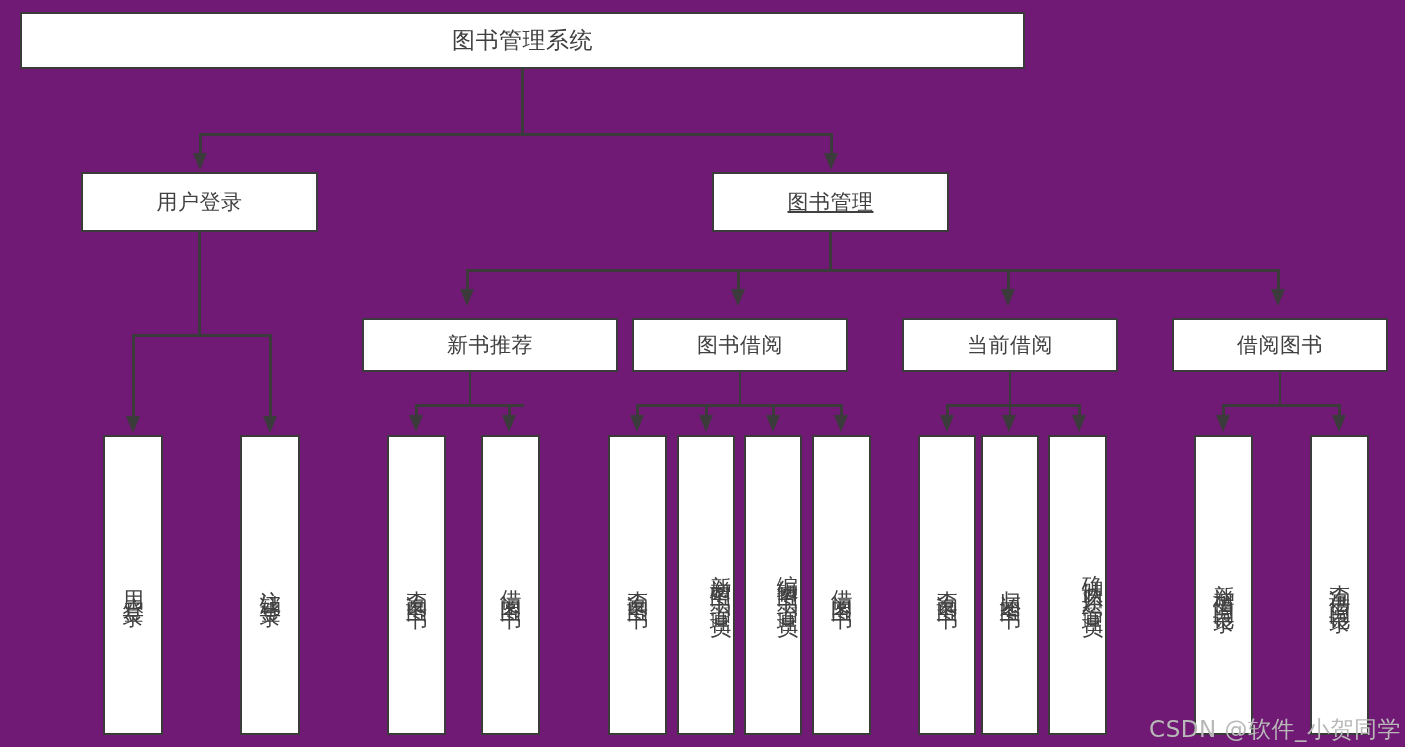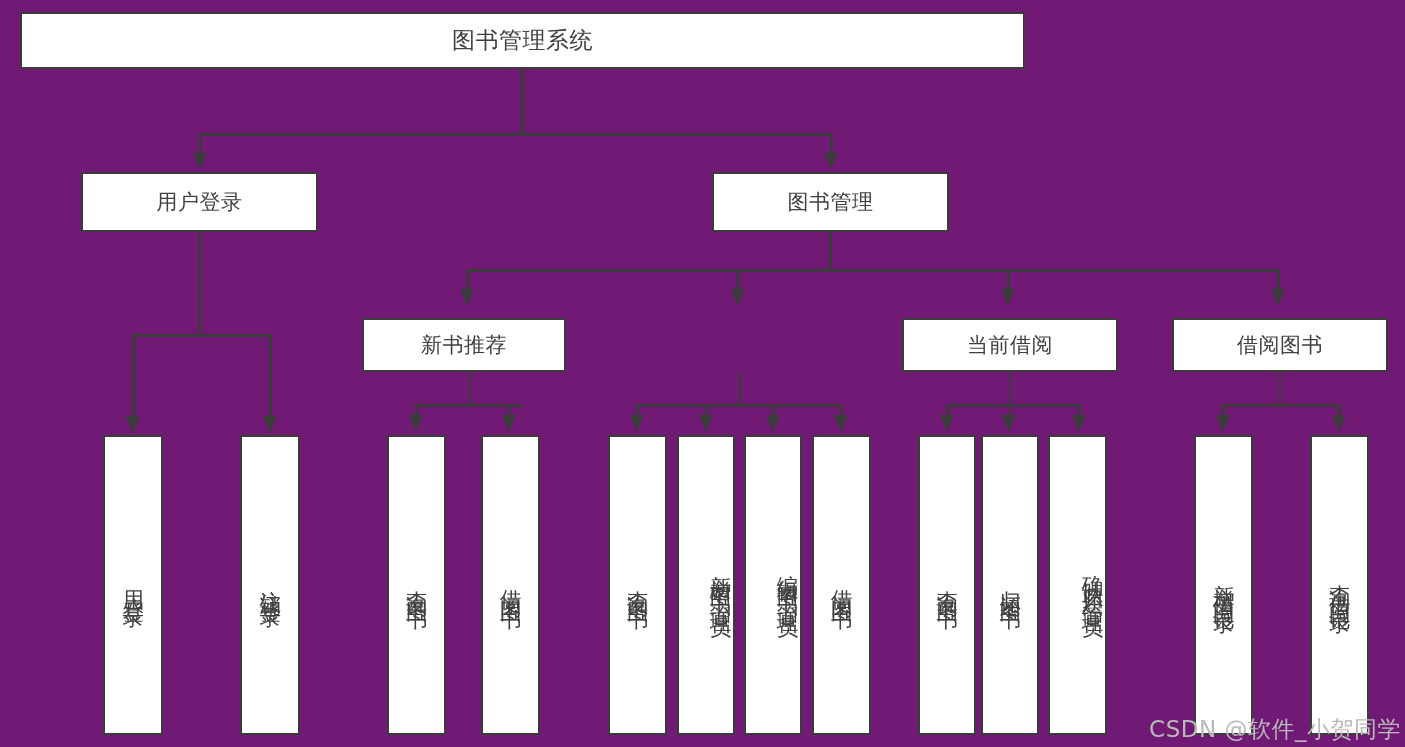--- a/index.html
+++ b/index.html
@@ -81,21 +81,21 @@
   <div class="edge v" style="left:521px;top:69px;height:66px;"></div>
   <div class="edge h" style="left:199px;top:133px;width:633px;"></div>
   <div class="edge v" style="left:199px;top:133px;height:22px;"></div>
   <div class="edge v" style="left:830px;top:133px;height:22px;"></div>
   <div class="arrow" style="left:192.5px;top:153px;"></div>
   <div class="arrow" style="left:823.5px;top:153px;"></div>
 
   <div class="node lvl2" style="left:81px;top:172px;width:237px;height:60px;">
     <span>用户登录</span>
   </div>
-  <div class="node lvl2" style="left:712px;top:172px;width:237px;height:60px;">
+  <div class="node lvl2" style="left:712px;top:172px;width:237px;height:60px;text-decoration:underline;">
     <span>图书管理</span>
   </div>
 
   <div class="edge v" style="left:198.2px;top:232px;height:104px;"></div>
   <div class="edge h" style="left:132px;top:334px;width:137px;"></div>
   <div class="edge v" style="left:132px;top:334px;height:84px;"></div>
   <div class="edge v" style="left:269px;top:334px;height:84px;"></div>
   <div class="arrow" style="left:125.5px;top:416px;"></div>
   <div class="arrow" style="left:262.5px;top:416px;"></div>
 
@@ -103,22 +103,25 @@
   <div class="edge h" style="left:466px;top:269px;width:814px;"></div>
   <div class="edge v" style="left:466px;top:269px;height:22px;"></div>
   <div class="edge v" style="left:737px;top:269px;height:22px;"></div>
   <div class="edge v" style="left:1007px;top:269px;height:22px;"></div>
   <div class="edge v" style="left:1277px;top:269px;height:22px;"></div>
   <div class="arrow" style="left:459.5px;top:289px;"></div>
   <div class="arrow" style="left:730.5px;top:289px;"></div>
   <div class="arrow" style="left:1000.5px;top:289px;"></div>
   <div class="arrow" style="left:1270.5px;top:289px;"></div>
 
-  <div class="node lvl3" style="left:362px;top:318px;width:204px;height:54px;">
+  <div class="node lvl3" style="left:362px;top:318px;width:256px;height:54px;">
     <span>新书推荐</span>
+  </div>
+  <div class="node lvl3" style="left:632px;top:318px;width:216px;height:54px;">
+    <span>图书借阅</span>
   </div>
   <div class="node lvl3" style="left:902px;top:318px;width:216px;height:54px;align-items:center;">
     <span>当前借阅</span>
   </div>
   <div class="node lvl3" style="left:1172px;top:318px;width:216px;height:54px;">
     <span>借阅图书</span>
   </div>
 
   <div class="edge v" style="left:468.7px;top:372px;height:34px;"></div>
   <div class="edge h" style="left:415px;top:404px;width:109px;"></div>

